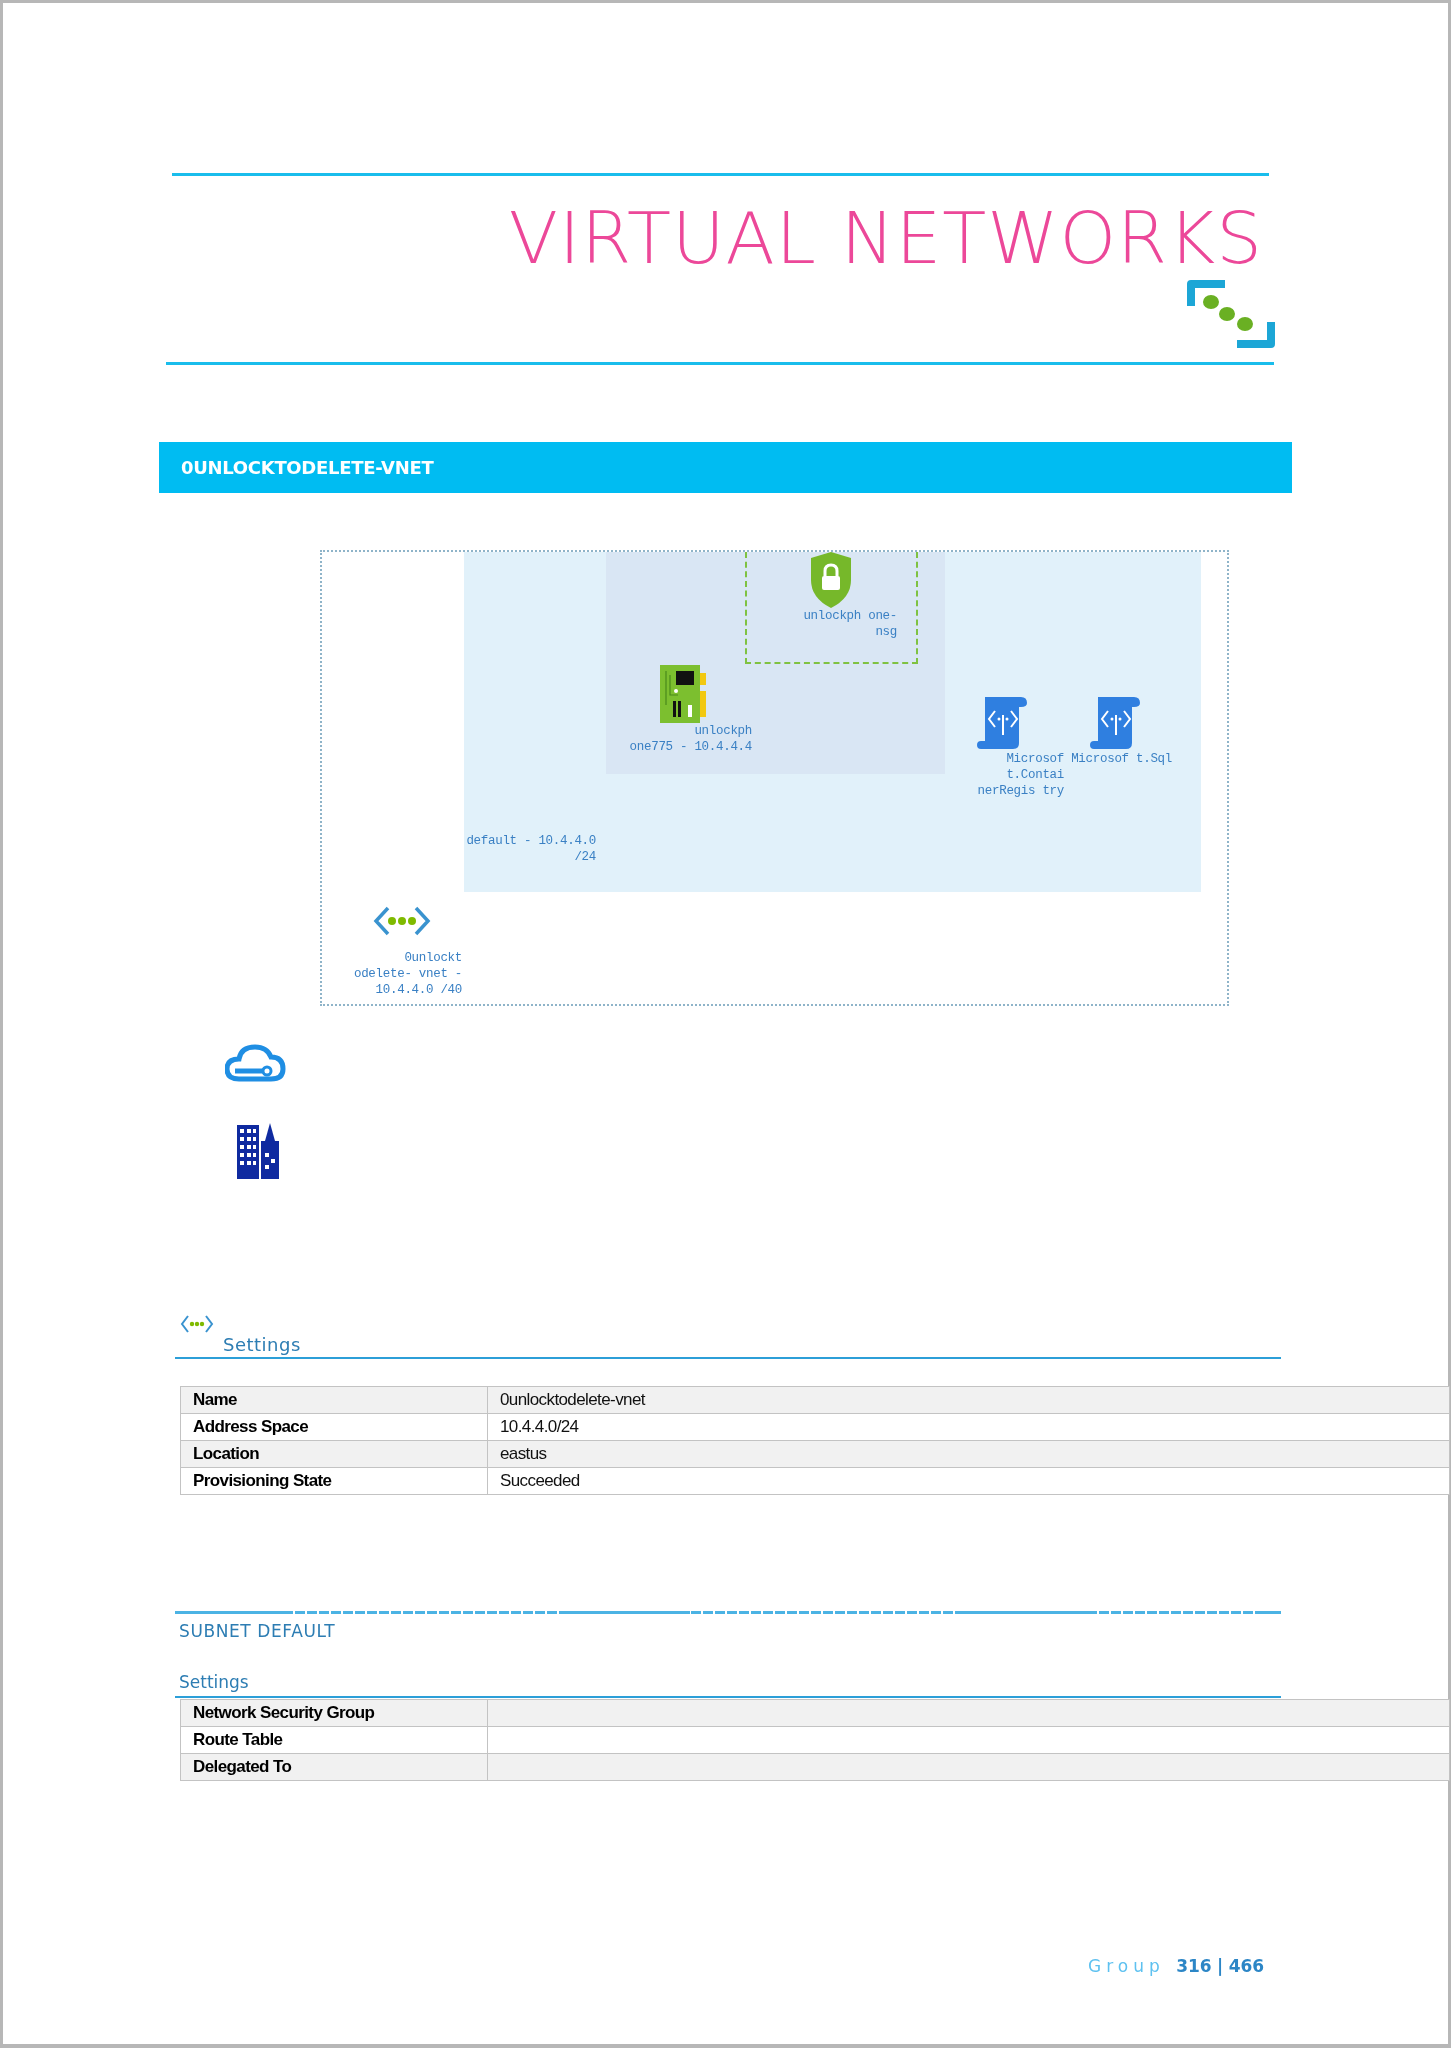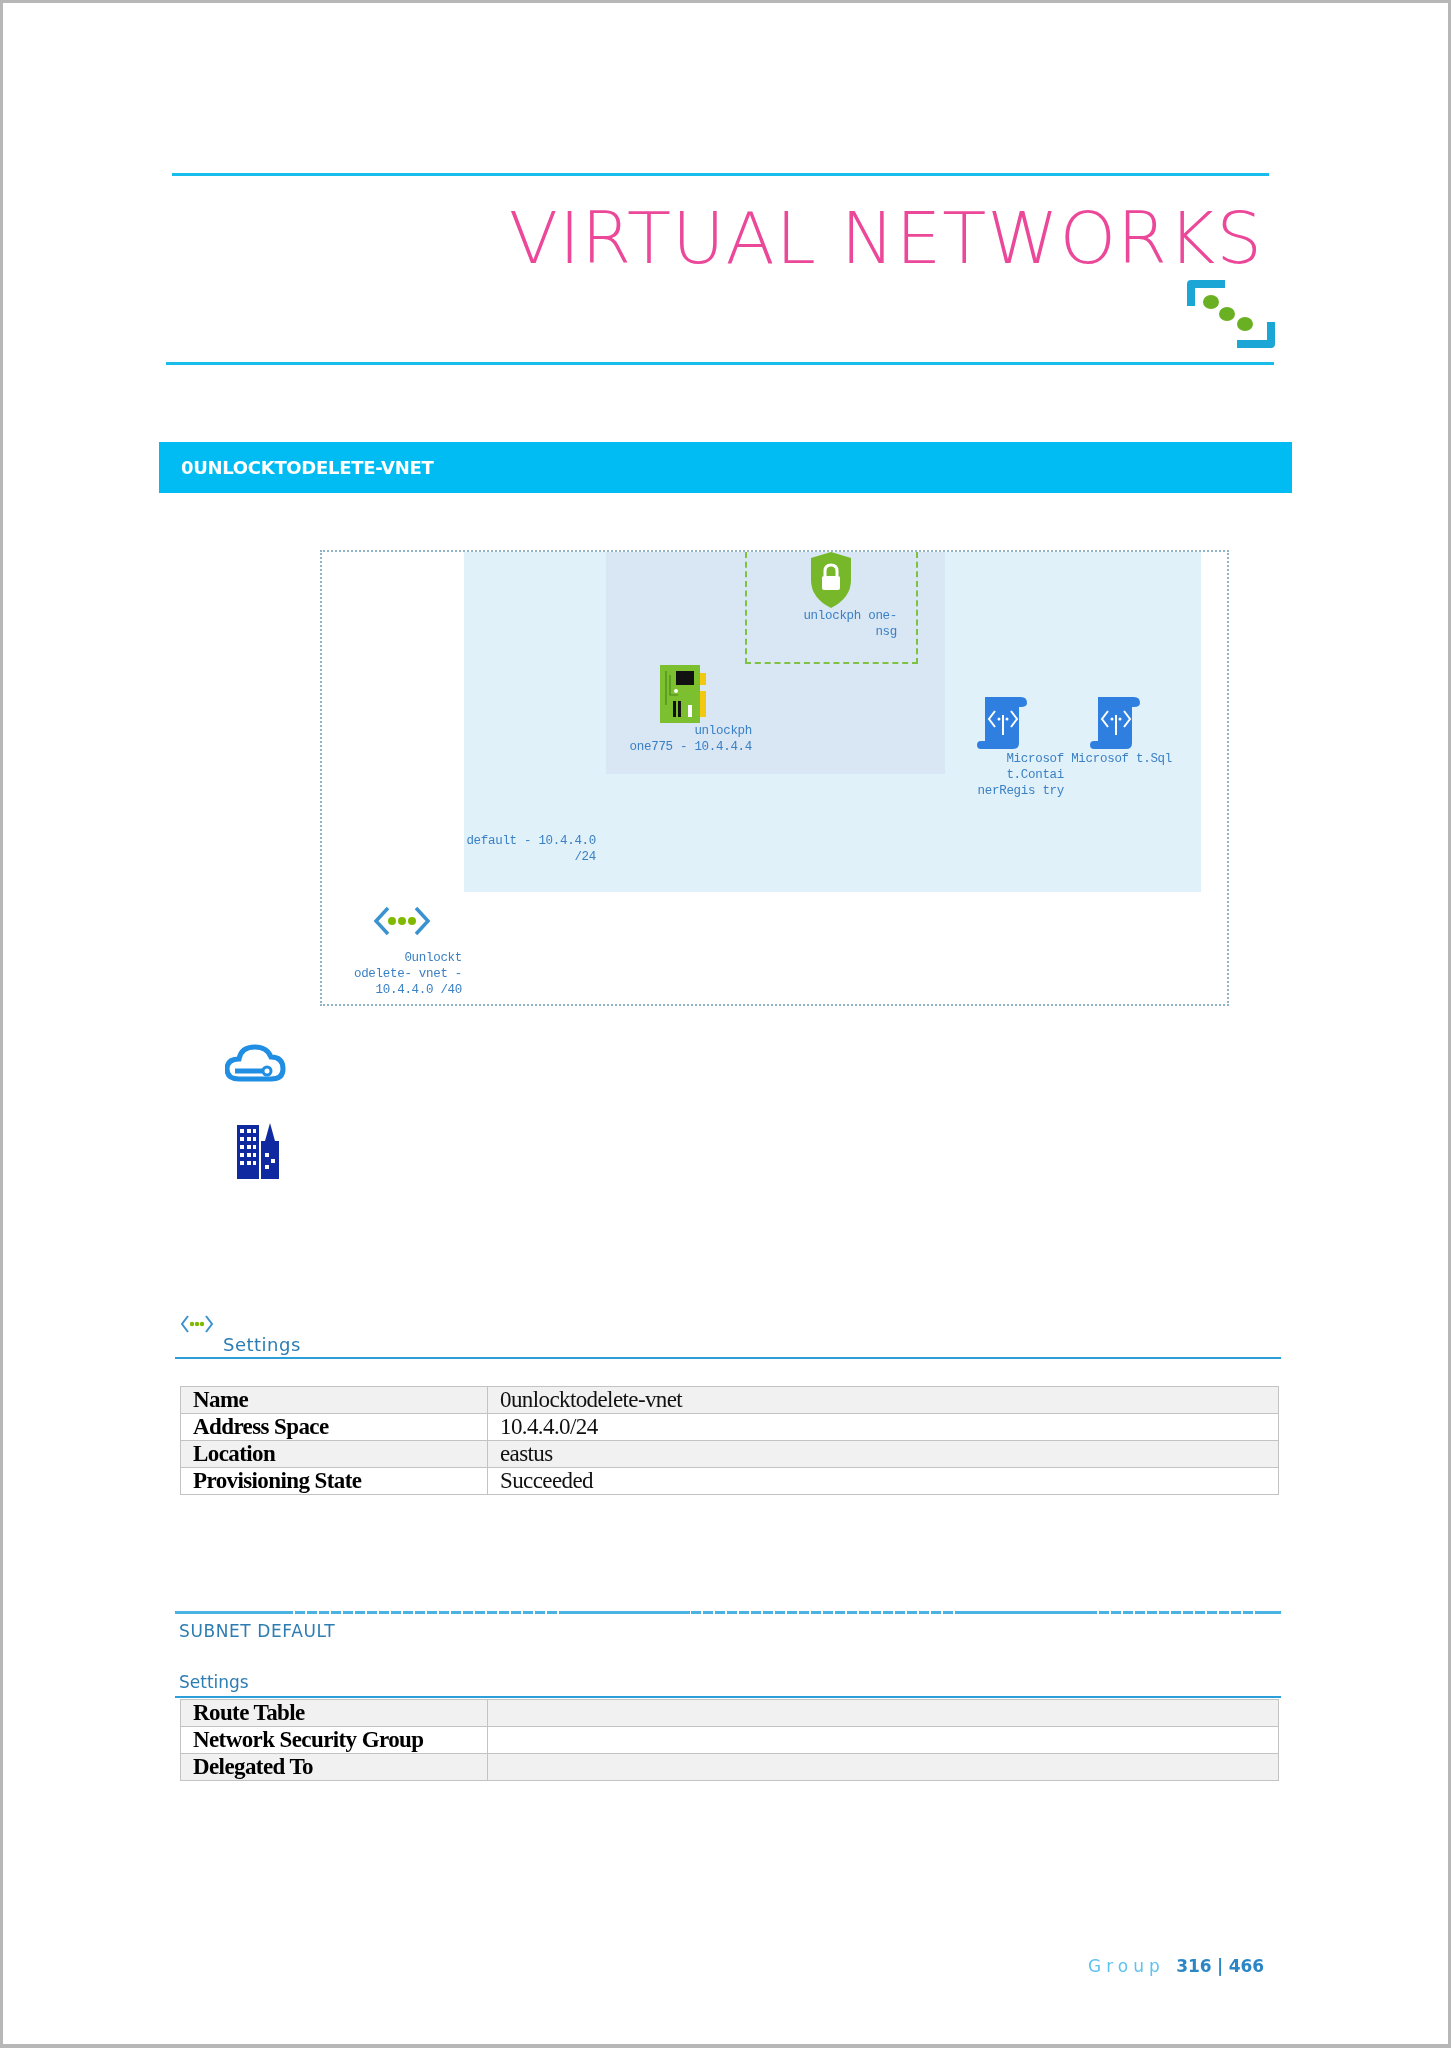--- a/index.html
+++ b/index.html
@@ -42,22 +42,22 @@
   .sec-head {
     position: absolute; left: 172px; width: 1106px; height: 44px;
     border-bottom: 2px solid #2c9fd8;
   }
   .sec-head .icon { position: absolute; left: 4px; top: 0; }
   .sec-head .lbl {
     position: absolute; left: 48px; bottom: 2px; font-family: "DejaVu Sans", sans-serif;
     font-size: 18px; color: #2d7db3; letter-spacing: 0.5px;
   }
   table.kv {
-    position: absolute; left: 177px; width: 1099px; border-collapse: collapse;
-    font-family: Liberation Serif, serif; font-size: 23px;
+    position: absolute; left: 177px; width: 1270px; border-collapse: collapse;
+    font-family: Liberation Sans, sans-serif; font-size: 17px;
   }
   table.kv td {
     border: 1px solid #c3c3c3; height: 27px; padding: 0 0 0 12px; box-sizing: border-box;
     letter-spacing: -0.6px;
   }
   table.kv td.k { width: 307px; font-weight: bold; color: #000; }
   table.kv td.v { color: #111; }
   table.kv tr:nth-child(odd) td { background: #f1f1f1; }
   table.kv tr:nth-child(even) td { background: #ffffff; }
   .subnet-title {
@@ -259,25 +259,25 @@
     <div class="solid" style="left:1080px; width:26px;"></div>
   </div>
 
   <div class="subnet-title">SUBNET DEFAULT</div>
   <div class="sub-settings">Settings</div>
   <div class="rule" style="left:172px; top:1693px; width:1106px; height:2px; background:#2c9fd8;"></div>
 
   <table class="kv" style="top:1696px;">
     <tbody>
     <tr>
+          <td class="k">Network Security Group</td>
+          <td class="v"></td>
+        </tr>
+    <tr>
           <td class="k">Route Table</td>
-          <td class="v"></td>
-        </tr>
-    <tr>
-          <td class="k">Network Security Group</td>
           <td class="v"></td>
         </tr>
     <tr>
           <td class="k">Delegated To</td>
           <td class="v"></td>
         </tr>
   </tbody>
     </table>
 
   <div class="footer">

